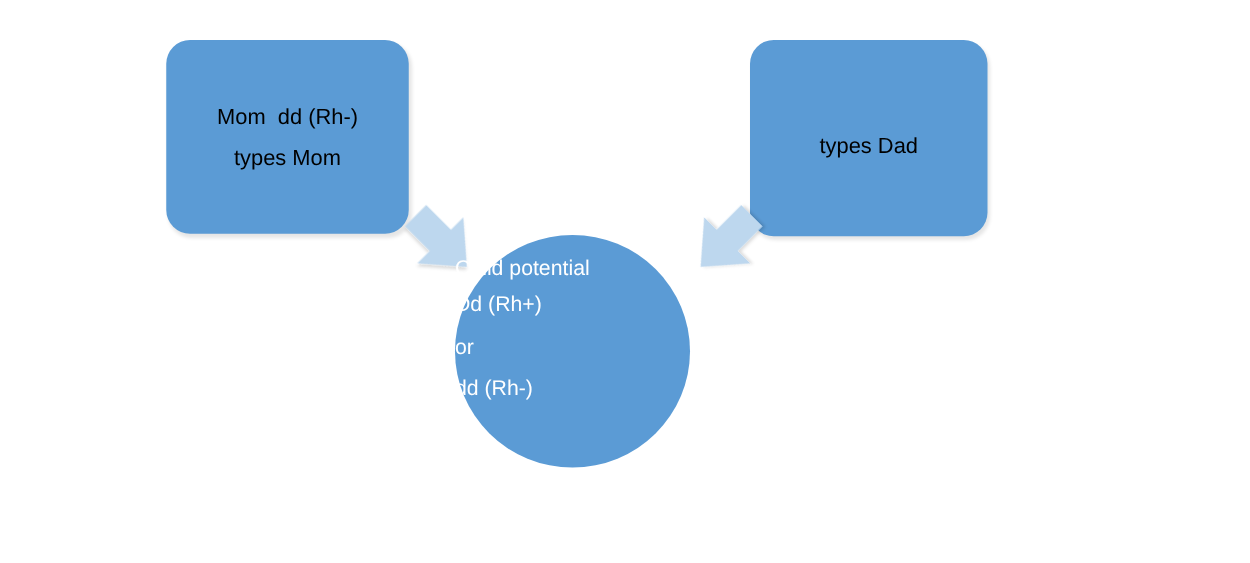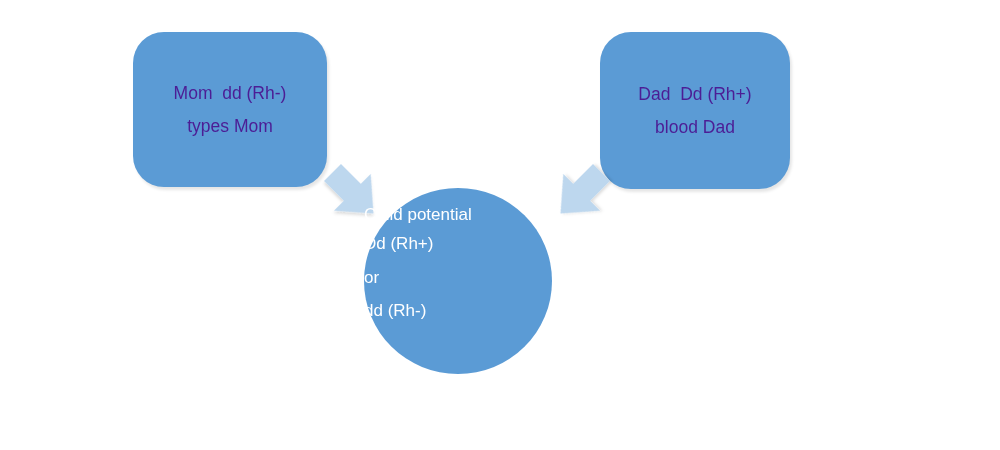--- a/index.html
+++ b/index.html
@@ -19,27 +19,27 @@
     left: 0; top: 0;
     width: 1000px;
     height: 450px;
     background: #ffffff;
   }
 
   
   .parent-box {
     position: absolute;
     background: #5B9BD5;
-    border-radius: 31px;
+    border-radius: 19px;
     box-sizing: border-box;
     display: flex;
     flex-direction: column;
     align-items: center;
     justify-content: center;
-    color: #4c1d95;
+    color: #000000;
     text-align: center;
     box-shadow: 2px 3px 3px rgba(0,0,0,0.10);
   }
   .parent-box .line {
     white-space: pre;
     line-height: 1.28;
     font-size: 17.5px;
   }
   .parent-box .para-gap {
     height: 11px;
@@ -98,23 +98,22 @@
 
 <div class="canvas">
 
   <div class="parent-box" id="mom-box">
     <div class="line">Mom  dd (Rh-)</div>
     <div class="para-gap"></div>
     <div class="line">types Mom</div>
   </div>
 
   <div class="parent-box" id="dad-box">
-    <div class="line">Dad  Dd (Rh+)</div>
     <div class="para-gap"></div>
-    <div class="line">blood Dad</div>
+    <div class="line">types Dad</div>
   </div>
 
   <svg class="arrow-svg" id="arrow-left-svg" viewBox="0 0 70 70">
     <defs>
       <filter id="arrShadowL" x="-30%" y="-30%" width="170%" height="170%">
         <feDropShadow dx="1.5" dy="2" stdDeviation="1.4" flood-color="#000000" flood-opacity="0.14"></feDropShadow>
       </filter>
     </defs>
     <g transform="rotate(45 35 35)" filter="url(#arrShadowL)">
       <polygon points="6,23 34,23 34,9 64,35 34,61 34,47 6,47" fill="#BDD7EE"></polygon>

